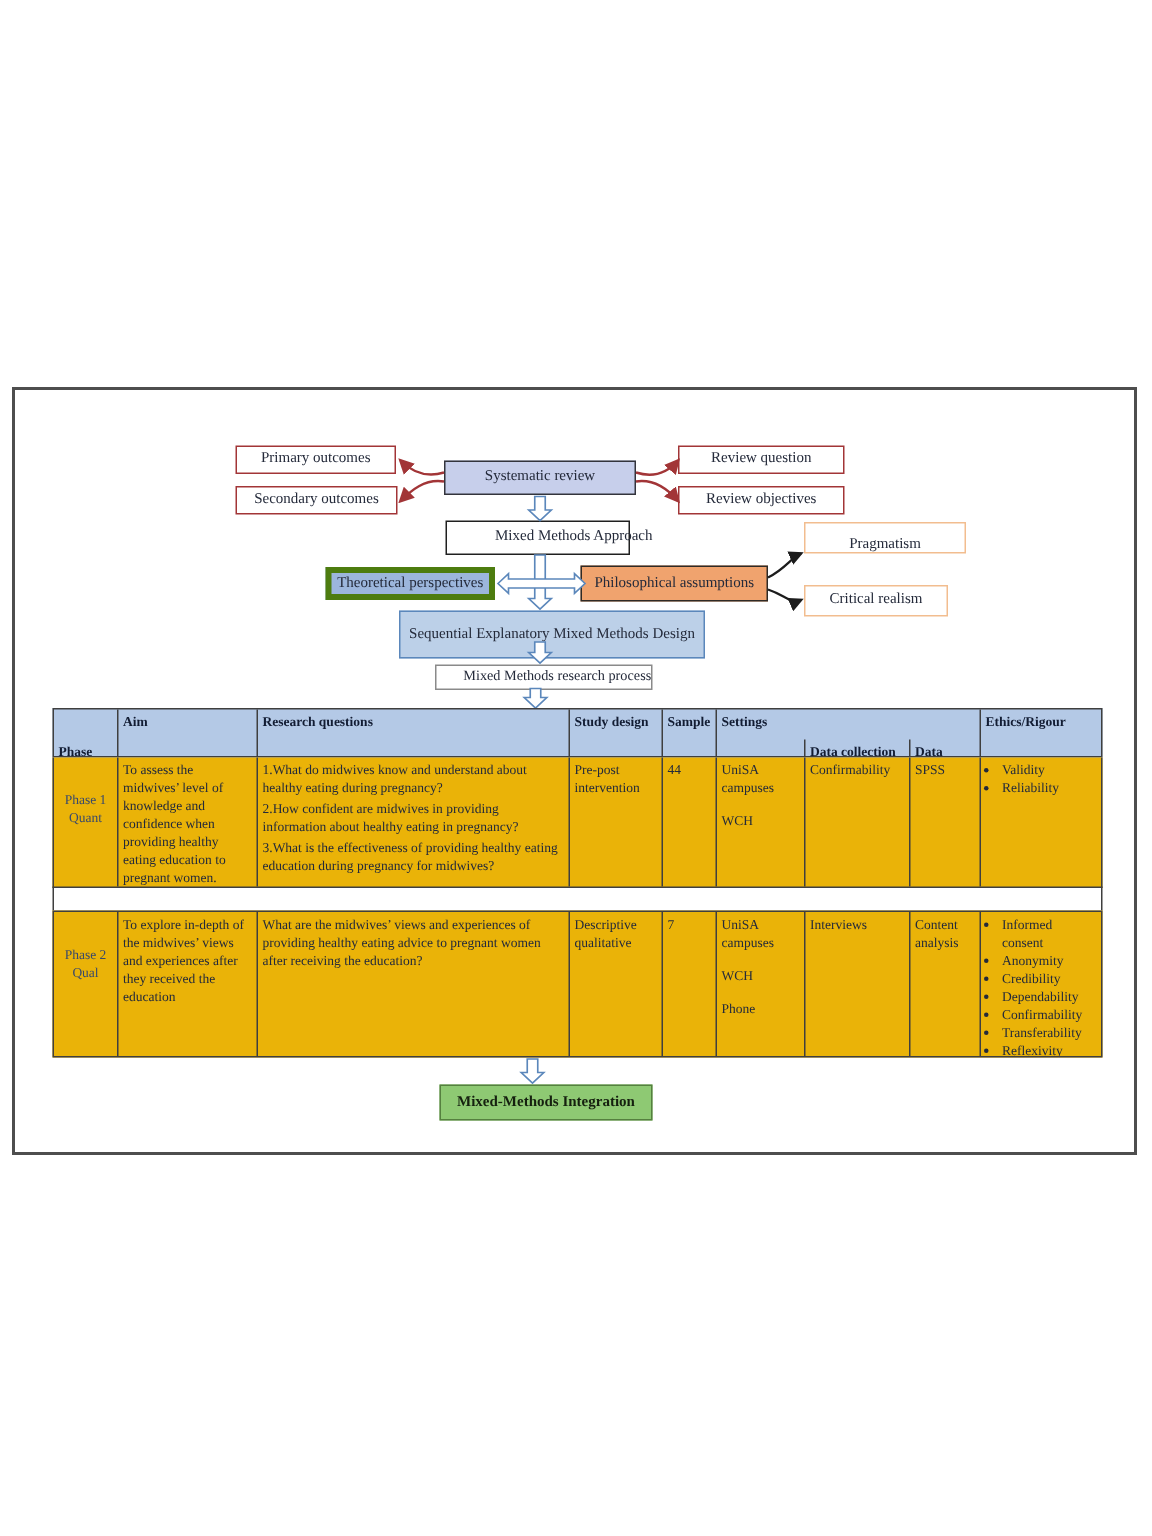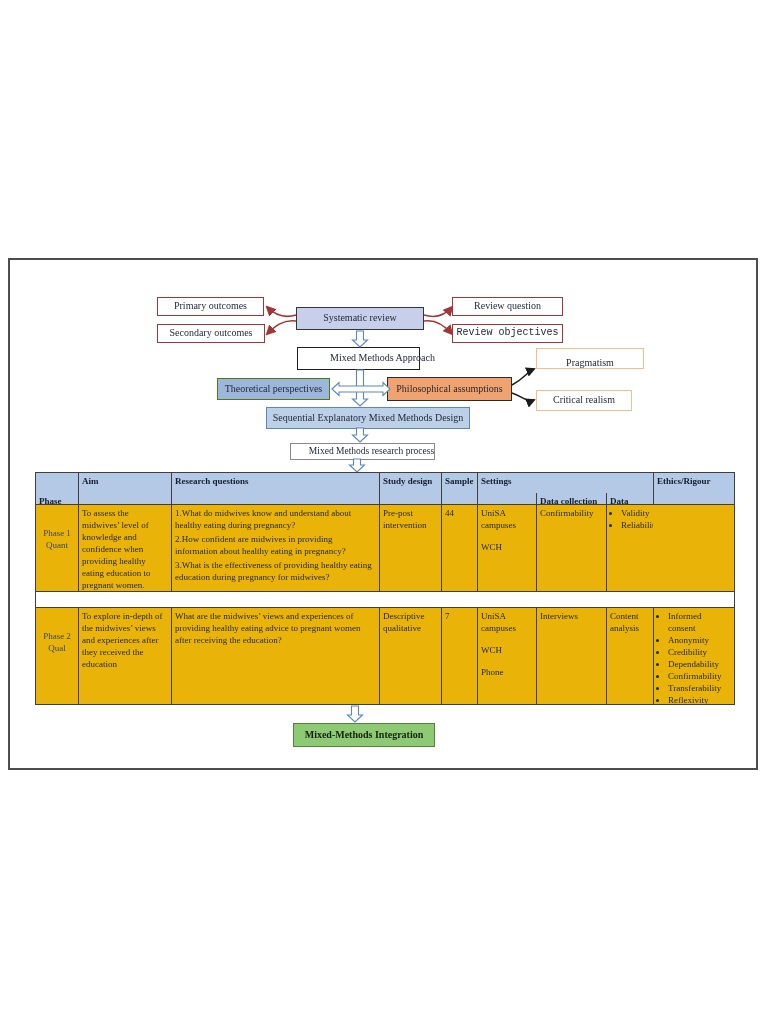--- a/index.html
+++ b/index.html
@@ -16,21 +16,21 @@
   
   .fbox{
     position:absolute;box-sizing:border-box;
     display:flex;align-items:center;justify-content:center;
     text-align:center;font-size:10px;line-height:1.05;
     background:#fff;white-space:nowrap;
   }
   .red-box{border:1.5px solid var(--box-red-border,#a23537);}
   .sysrev{background:var(--box-blue-fill,#c7cfeb);border:1.5px solid #33343c;}
   .mma{border:1.5px solid #202020;padding-left:48px;}
-  .theor{background:var(--theoretical-fill,#9cb6dc);border:1px solid #4d7c0f;font-family:Liberation Serif, serif;}
+  .theor{background:var(--theoretical-fill,#9cb6dc);border:4px solid #4d7c0f;font-family:Liberation Serif, serif;}
   .philo{background:var(--philosophical-fill,#f0a36e);border:1.5px solid #2e2a26;}
   .orange-outline{border:1px solid var(--orange-border,#f2bd8f);}
   .seq{background:var(--sequential-fill,#bcd0e8);border:1.5px solid #5b87bb;}
   .proc{border:1px solid #8a8a8a;font-size:9.5px;}
   .green{background:var(--green-fill,#8ec973);border:1.5px solid var(--green-border,#55803f);font-weight:bold;color:#15200f;}
   
   .arrows{position:absolute;left:0;top:0;width:768px;height:1024px;pointer-events:none;}
   .blockarrow{fill:#ffffff;stroke:var(--arrow-blue,#5b87bb);stroke-width:1.1;}
   .redcurve{fill:none;stroke:var(--box-red-border,#a23537);stroke-width:1.6;}
   .blackcurve{fill:none;stroke:#1c1c1c;stroke-width:1.5;}
@@ -75,39 +75,39 @@
   </div>
 <div class="fbox red-box" style="left:157px;top:324px;width:108px;height:19px;">
     <span>Secondary outcomes</span>
   </div>
 <div class="fbox sysrev" style="left:296px;top:307px;width:128px;height:23px;">
     <span>Systematic review</span>
   </div>
 <div class="fbox red-box" style="left:452px;top:297px;width:111px;height:19px;">
     <span>Review question</span>
   </div>
-<div class="fbox red-box" style="left:452px;top:324px;width:111px;height:19px;font-family:Liberation Mono, monospace;">
+<div class="fbox red-box" style="left:452px;top:324px;width:111px;height:19px;">
     <span>Review objectives</span>
   </div>
 <div class="fbox mma" style="left:297px;top:347px;width:123px;height:23px;">
     <span>Mixed Methods Approach</span>
   </div>
 <div class="fbox theor" style="left:217px;top:378px;width:113px;height:22px;">
     <span>Theoretical perspectives</span>
   </div>
 <div class="fbox philo" style="left:387px;top:377px;width:125px;height:24px;">
     <span>Philosophical assumptions</span>
   </div>
 <div class="fbox orange-outline" style="left:536px;top:348px;width:108px;height:21px;align-items:flex-end;">
     <span>Pragmatism</span>
   </div>
 <div class="fbox orange-outline" style="left:536px;top:390px;width:96px;height:21px;">
     <span>Critical realism</span>
   </div>
-<div class="fbox seq" style="left:266px;top:407px;width:204px;height:22px;">
+<div class="fbox seq" style="left:266px;top:407px;width:204px;height:32px;">
     <span>Sequential Explanatory Mixed Methods Design</span>
   </div>
 <div class="fbox proc" style="left:290px;top:443px;width:145px;height:17px;padding-left:18px;">
     <span>Mixed Methods research process</span>
   </div>
 
 <svg class="arrows" viewBox="0 0 768 1024">
   <defs>
     <marker id="mr" viewBox="0 0 10 10" refX="8" refY="5" markerWidth="6.5" markerHeight="6.5" orient="auto">
       <path class="mhead-r" d="M0,0 L10,5 L0,10 z"></path>
@@ -158,20 +158,21 @@
       <div>2.How confident are midwives in providing information about healthy eating in pregnancy?</div>
       <div>3.What is the effectiveness of providing healthy eating education during pregnancy for midwives?</div>
     </div>
   <div class="cell">Pre-post intervention</div>
   <div class="cell">44</div>
   <div class="cell gapped">
       <div>UniSA campuses</div>
       <div>WCH</div>
     </div>
   <div class="cell">Confirmability</div>
+  <div class="cell">SPSS</div>
   <div class="cell">
       <ul class="bullets">
         <li>Validity</li>
         <li>Reliability</li>
       </ul>
     </div>
 </div>
 
 <div class="tgap"></div>
 

